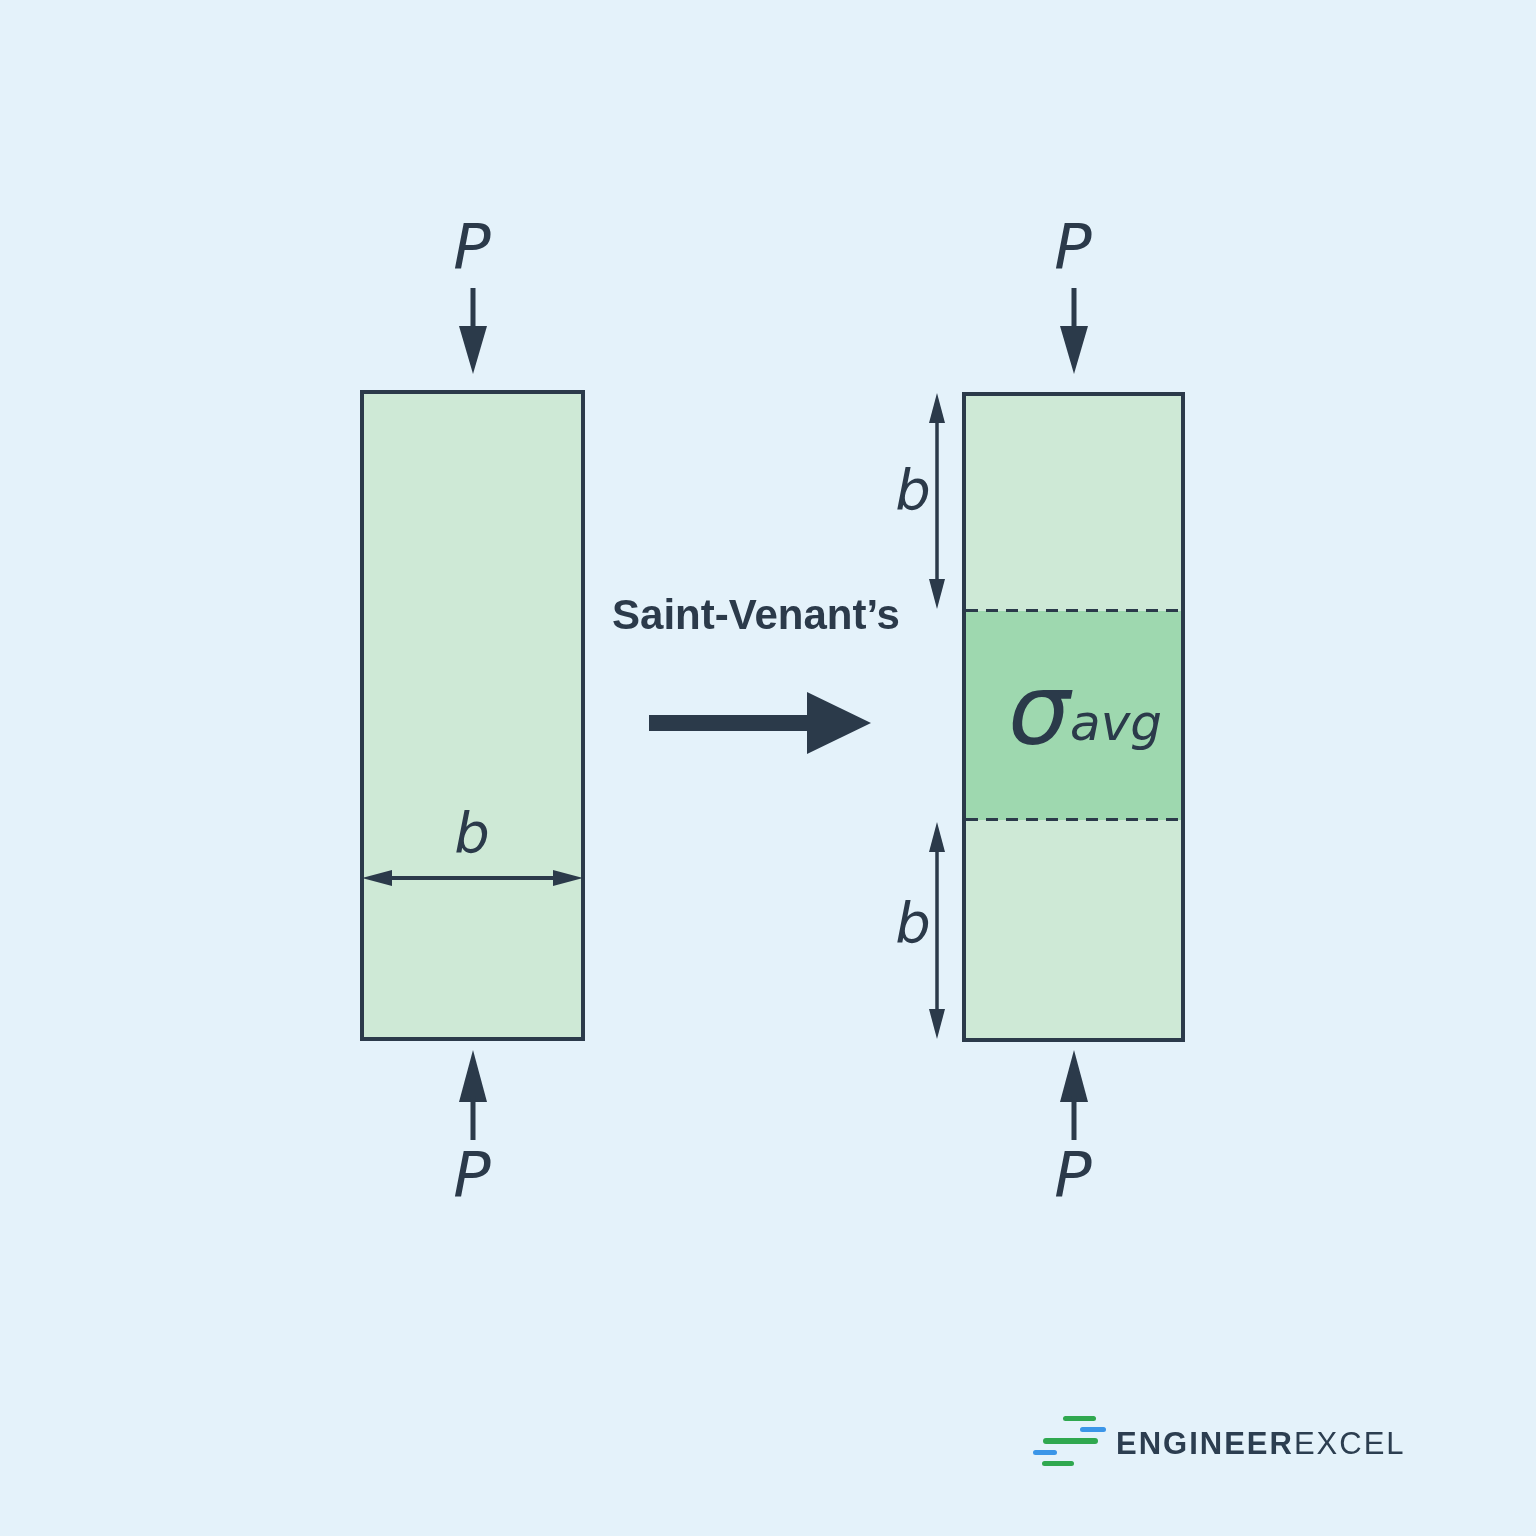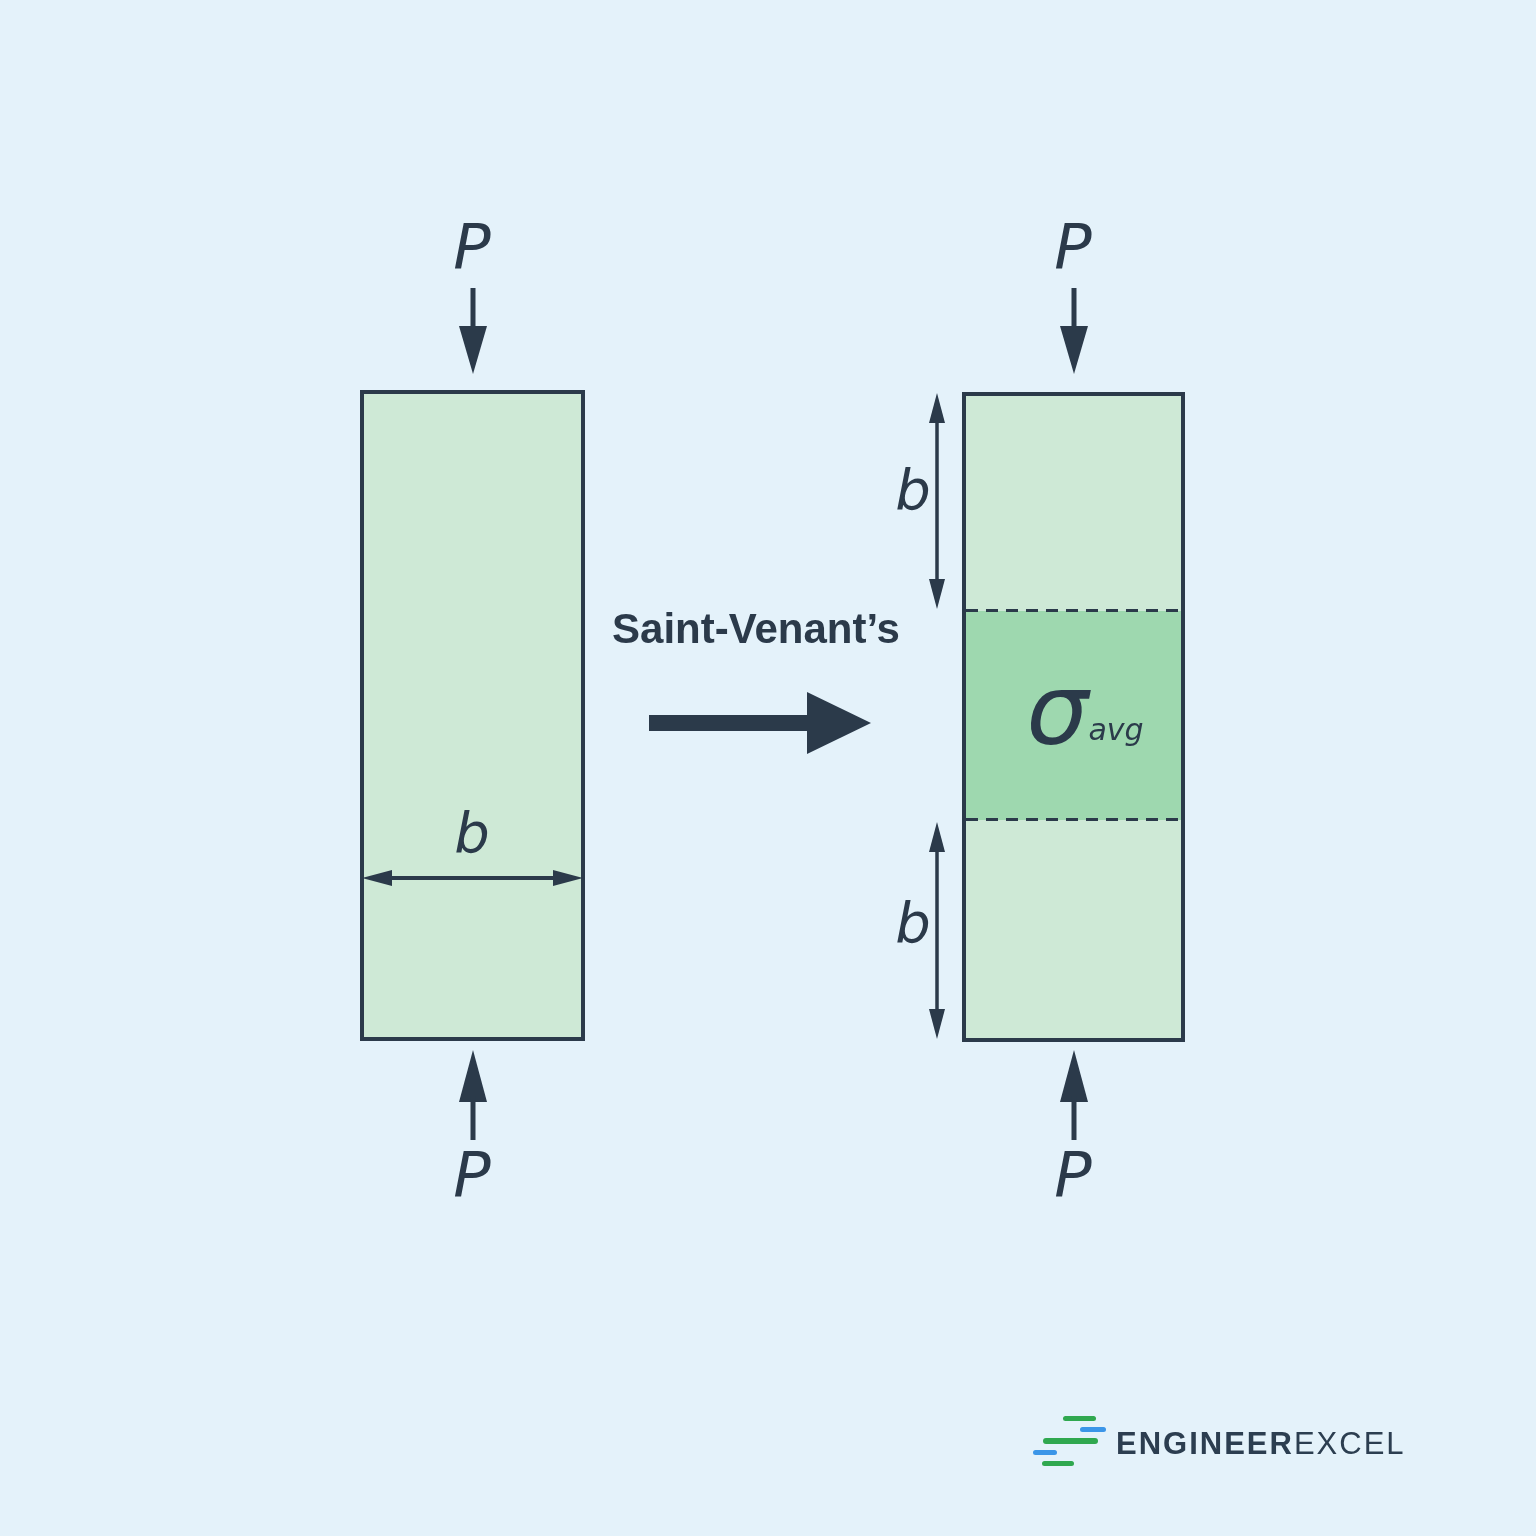--- a/index.html
+++ b/index.html
@@ -38,21 +38,21 @@
   .caption {
     width: 440px; text-align: center;
     font-size: 42px; line-height: 53px; font-weight: 600;
     color: var(--ink);
   }
   .sigma-wrap {
     display: flex; align-items: baseline; justify-content: center;
     width: 170px;
   }
   .sigma-main { font-size: 98px; line-height: 100px; }
-  .sigma-sub  { font-size: 30px; line-height: 100px; transform: translateY(-4px); }
+  .sigma-sub  { font-size: 50px; line-height: 100px; transform: translateY(-4px); }
   .logo-text {
     font-size: 31px; line-height: 40px; letter-spacing: 2px;
     color: var(--logo-text, #2C3E50); white-space: nowrap;
   }
   .logo-text .heavy { font-weight: 800; }
   .logo-text .light { font-weight: 400; }
 </style>
 </head>
 <body>
 
@@ -75,21 +75,21 @@
     <polygon class="ink-fill" points="221,9 191,1 191,17"></polygon>
   </svg>
 
   <svg class="abs" style="left:458px; top:1050px;" width="30" height="90" viewBox="0 0 30 90">
     <polygon class="ink-fill" points="15,0 1,52 29,52"></polygon>
     <rect class="ink-fill" x="12.5" y="46" width="5" height="44"></rect>
   </svg>
 
   <div class="abs math p-label" style="left:407px; top:1140px;">P</div>
 
-  <div class="abs caption" style="left:536px; top:602px;">
+  <div class="abs caption" style="left:536px; top:588px;">
     <div>Saint-Venant’s</div>
   </div>
 
   <svg class="abs" style="left:649px; top:692px;" width="222" height="62" viewBox="0 0 222 62">
     <rect class="ink-fill" x="0" y="23" width="162" height="16"></rect>
     <polygon class="ink-fill" points="158,0 222,31 158,62"></polygon>
   </svg>
 
   <div class="abs math p-label" style="left:1008px; top:212px;">P</div>
 

